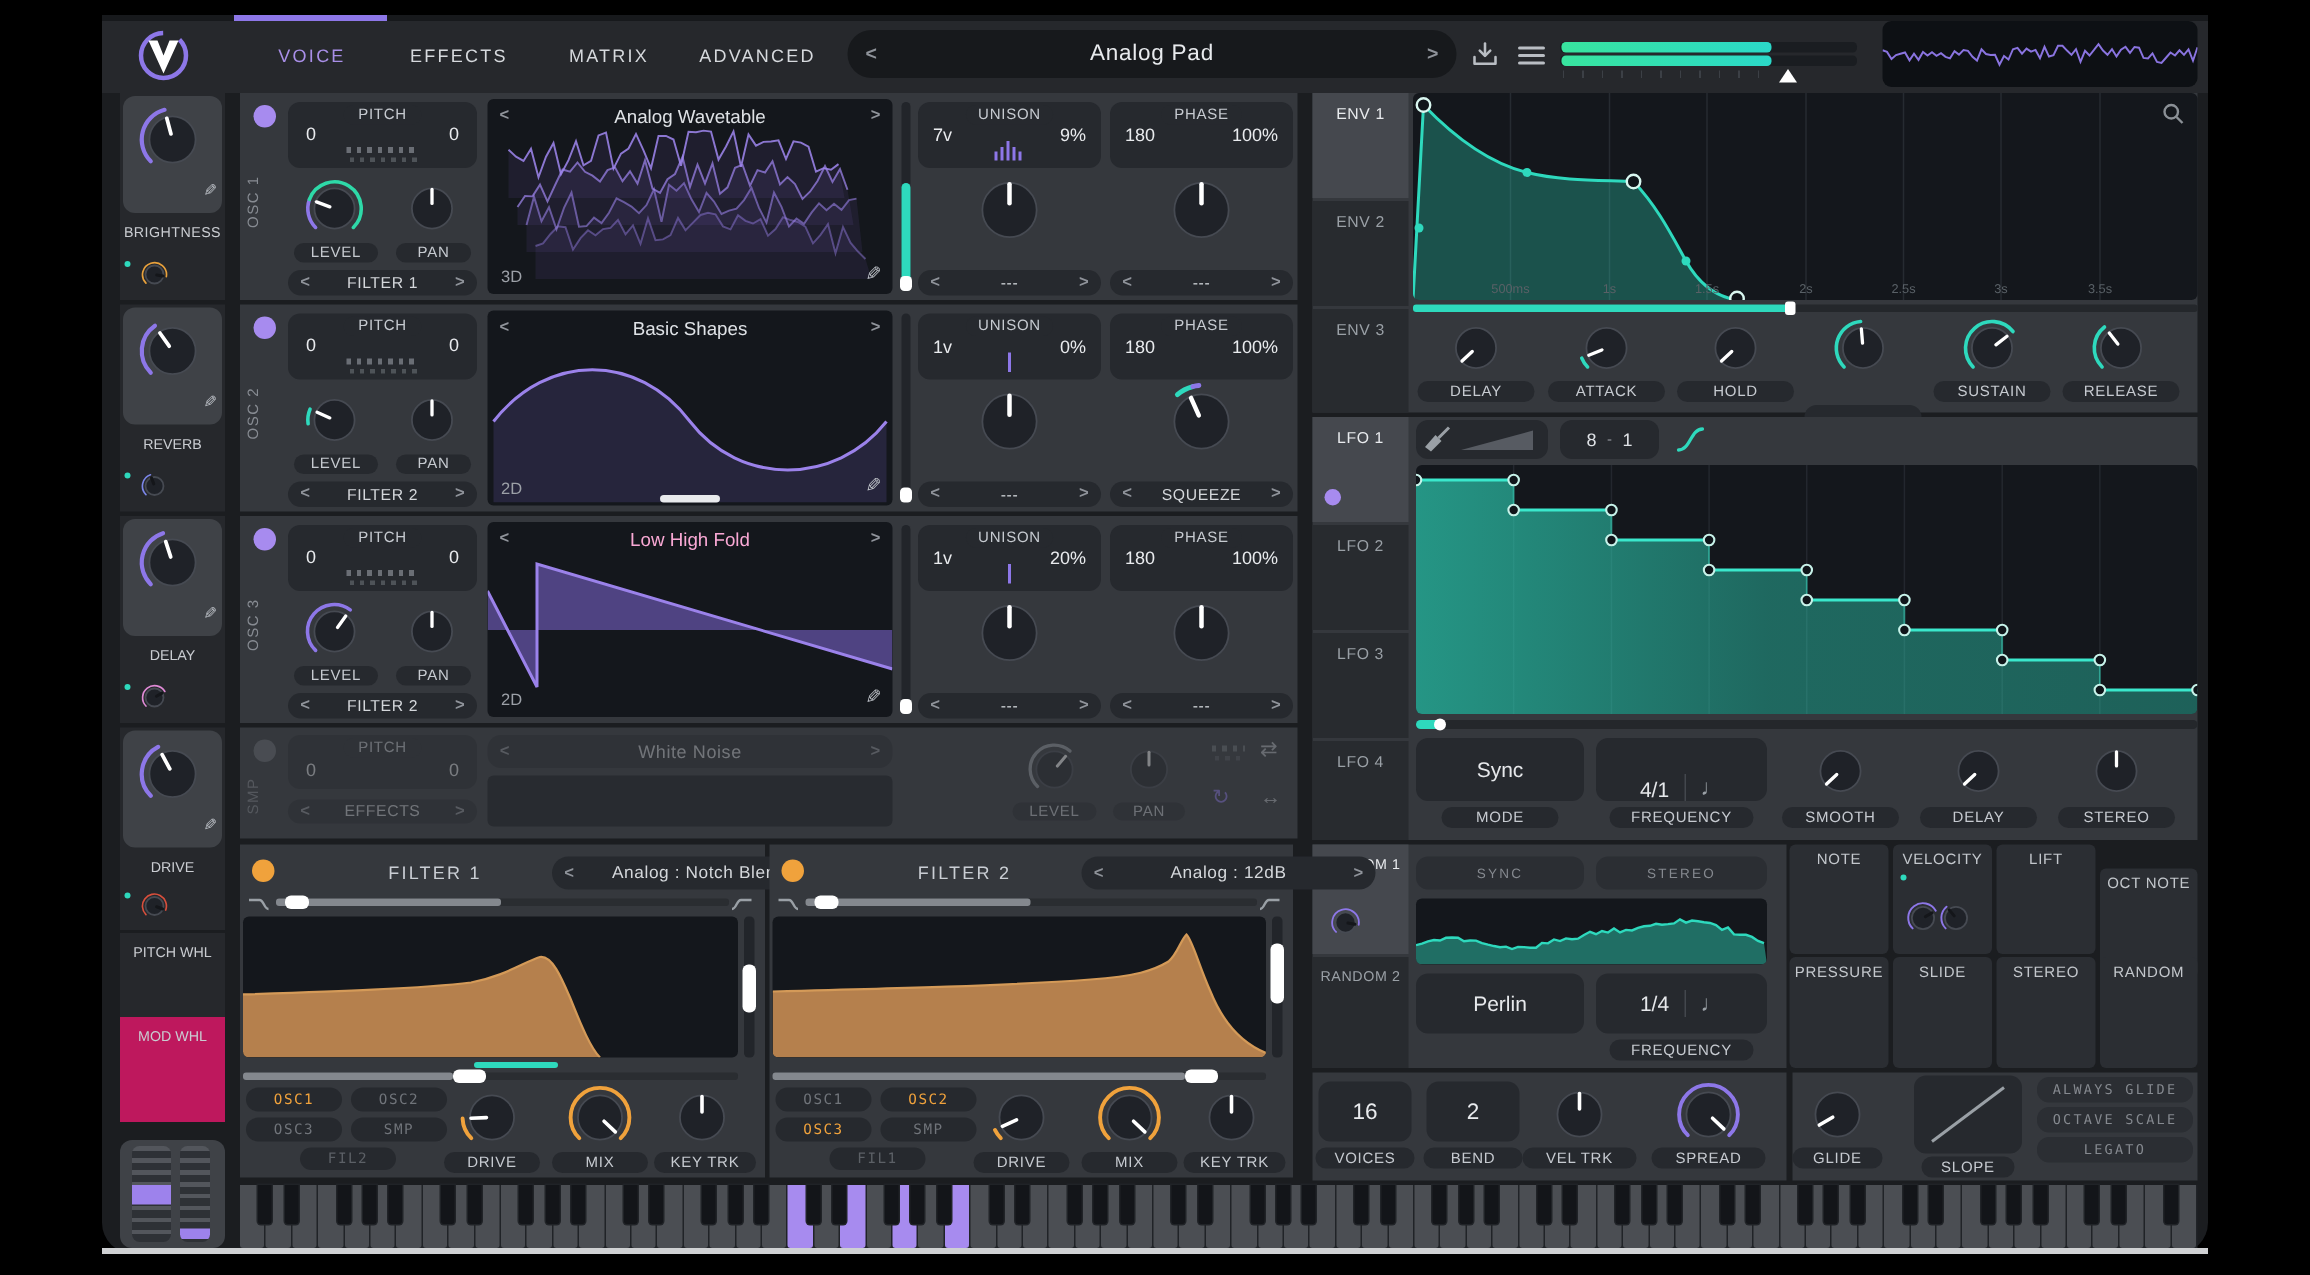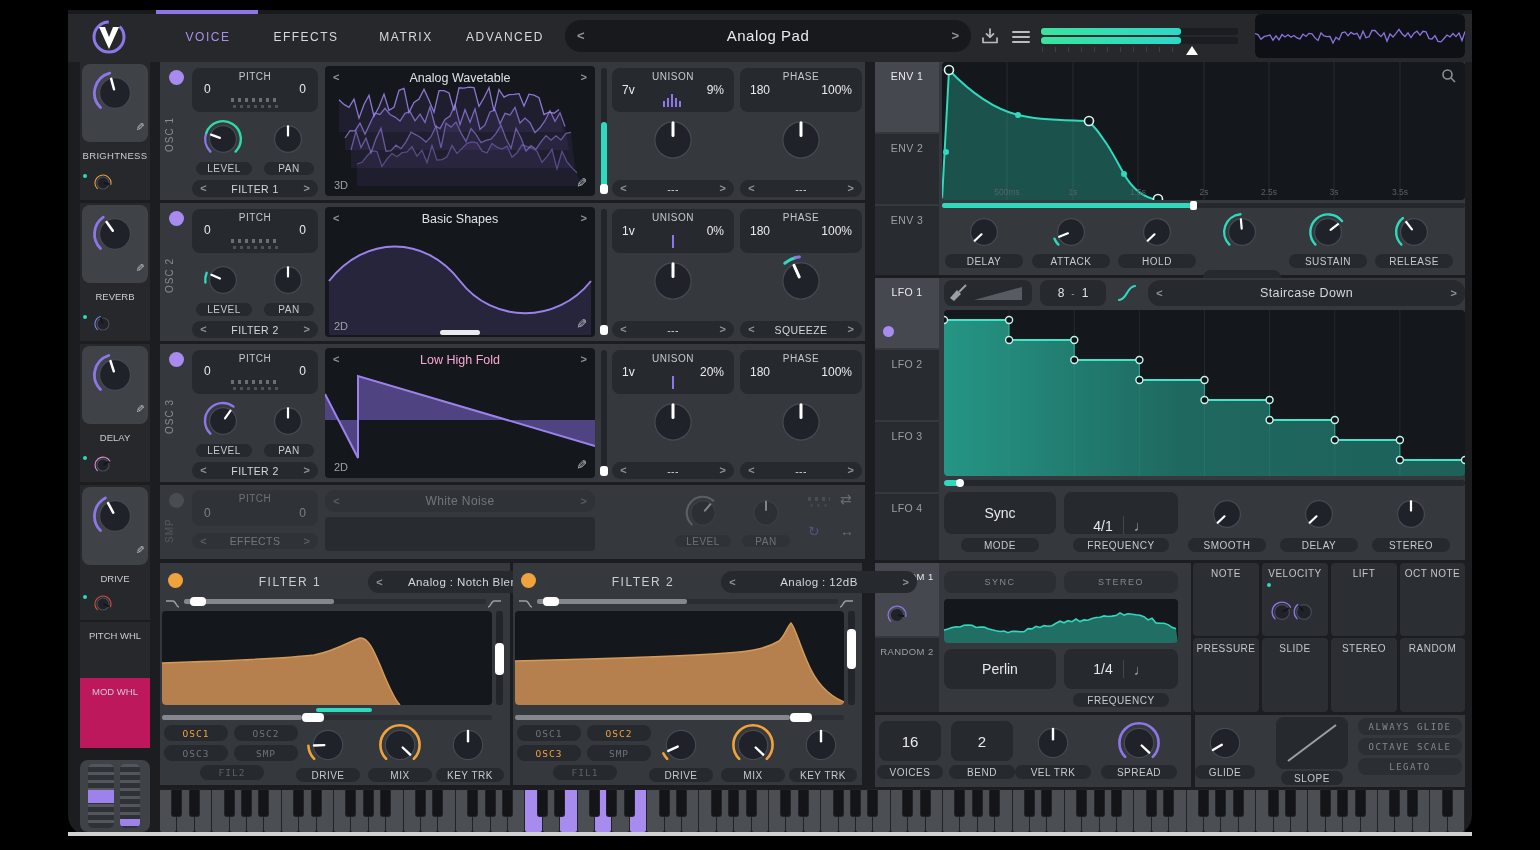--- a/index.html
+++ b/index.html
@@ -553,25 +553,20 @@
     <div class="box" style="left:165px;top:2px;width:66px;height:26px;display:flex;align-items:center;justify-content:center;gap:7px;color:#dfe2e6;font-size:12px;">
       <span>8</span>
           <span class="gsep" style="color:#8f939a;font-size:10px;"></span>
           <span>1</span>
     </div>
     <span class="ab" style="left:240px;top:4px;">
       <svg width="24" height="22" viewBox="0 0 24 22" fill="none" stroke="#2ed9bd" stroke-width="2.2" stroke-linecap="round">
             <path d="M4,18 C12,18 12,4 20,4"></path>
           </svg>
     </span>
-    <div class="sel" style="left:273px;top:2px;width:301px;height:26px;border-radius:12px;">
-      <i class="ch"></i>
-          <span style="font-size:12.5px;">Staircase Down</span>
-          <i class="ch r"></i>
-    </div>
     <div class="disp" style="left:69px;top:32px;width:521px;height:166px;">
       <svg id="lfosteps" width="521" height="166" viewBox="0 0 521 166">
             <defs>
               <linearGradient id="lg" x1="0" y1="0" x2="1" y2="0">
                 <stop offset="0" stop-color="rgba(46,217,189,0.65)"></stop>
                 <stop offset="0.45" stop-color="rgba(46,217,189,0.42)"></stop>
                 <stop offset="1" stop-color="rgba(46,217,189,0.38)"></stop>
               </linearGradient>
             </defs>
             <line x1="65.1" y1="0" x2="65.1" y2="166" stroke="#23272e"></line>
@@ -689,21 +684,21 @@
             </svg></span>
       <span class="knob" style="left:31px;top:38px;"><svg width="22" height="22" viewBox="0 0 22 22">
               <path d="M4.1,17.9 A9.8,9.8 0 0 1 4.7,3.5" fill="none" stroke="#8d77e8" stroke-width="1.3" stroke-linecap="round"></path>
               <circle cx="11" cy="11" r="7.4" fill="#1f2228" stroke="#464a52" stroke-width="1.2"></circle>
               <line x1="9.8" y1="9.6" x2="6.5" y2="5.6" stroke="#14161a" stroke-width="2.0" stroke-linecap="round"></line>
             </svg></span>
     </div>
     <div class="cell" style="left:138px;top:0;width:66px;height:73px;">
           <span class="lbl">LIFT</span>
         </div>
-    <div class="cell" style="left:207px;top:0;width:65px;height:73px;">
+    <div class="cell" style="left:207px;top:16px;width:65px;height:73px;">
           <span class="lbl">OCT NOTE</span>
         </div>
     <div class="cell" style="left:0;top:75px;width:66px;height:74px;">
           <span class="lbl">PRESSURE</span>
         </div>
     <div class="cell" style="left:69px;top:75px;width:66px;height:74px;">
           <span class="lbl">SLIDE</span>
         </div>
     <div class="cell" style="left:138px;top:75px;width:66px;height:74px;">
           <span class="lbl">STEREO</span>

